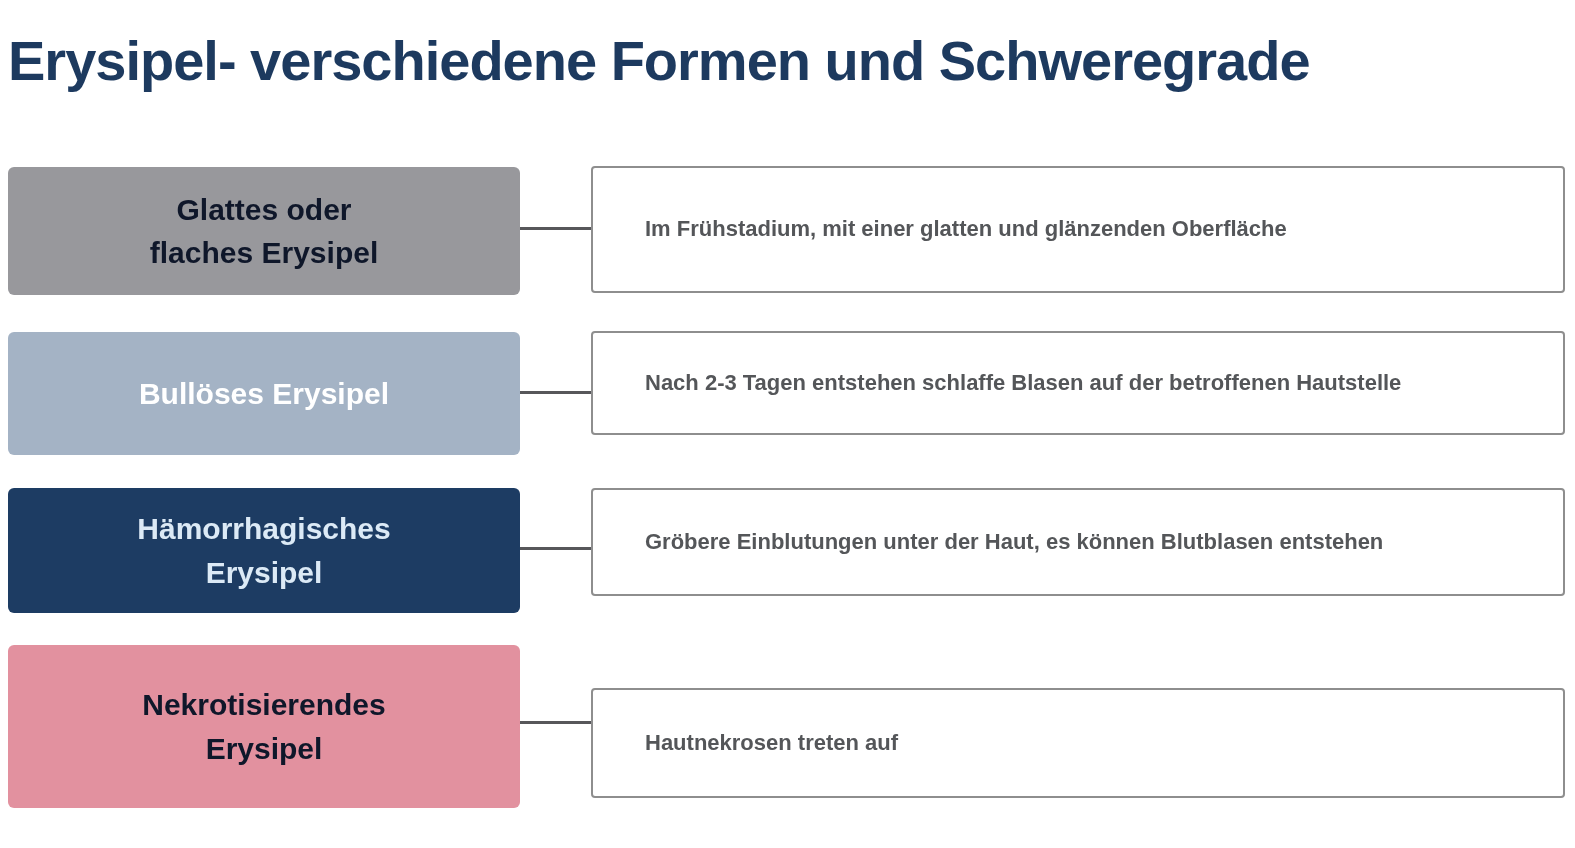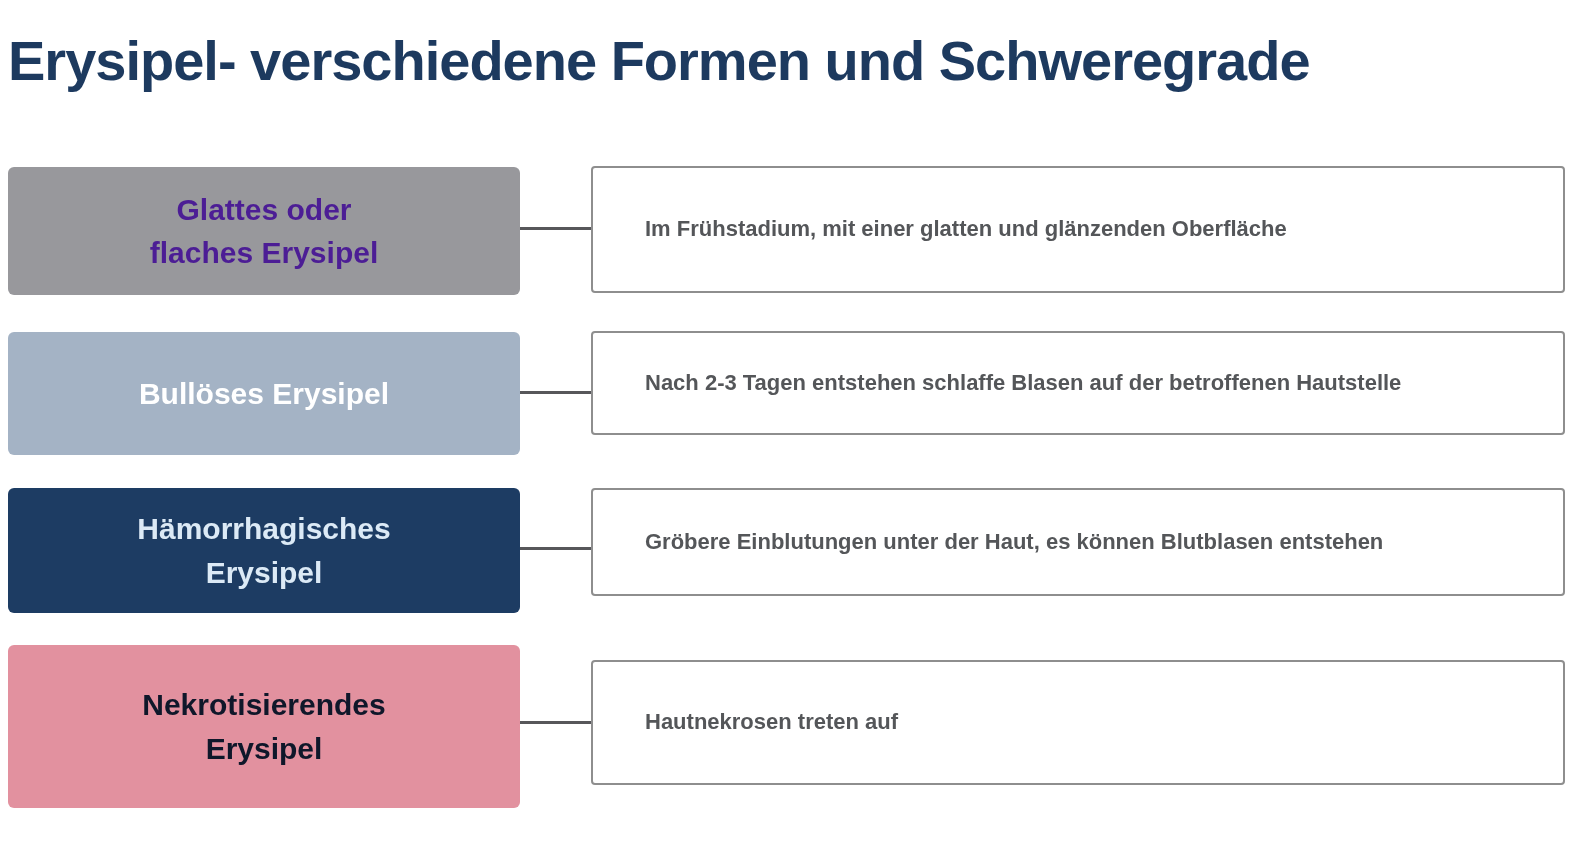--- a/index.html
+++ b/index.html
@@ -70,31 +70,31 @@
   }
   .desc-box .desc-text {
     font-size: 22px;
     font-weight: 700;
     color: #545659;
     line-height: 1.3;
   }
   .db1 { top: 166px; height: 127px; }
   .db2 { top: 331px; height: 104px; }
   .db3 { top: 488px; height: 108px; }
-  .db4 { top: 660px; height: 125px; }
+  .db4 { top: 688px; height: 110px; }
 </style>
 </head>
 <body>
 
 <div class="canvas">
 
   <h1 class="title" style="color: rgb(29, 58, 95);">Erysipel- verschiedene Formen und Schweregrade</h1>
 
   <div class="label-box lb1" style="background: rgb(152, 152, 156);">
-    <span class="label-text" style="color: #4c1d95;">Glattes oder
+    <span class="label-text" style="color: #0f172a;">Glattes oder
 flaches Erysipel</span>
   </div>
   <div class="connector cn1" style="background: rgb(87, 87, 90);"></div>
   <div class="desc-box db1">
     <span class="desc-text">Im Frühstadium, mit einer glatten und glänzenden Oberfläche</span>
   </div>
 
   <div class="label-box lb2" style="background: rgb(164, 179, 197);">
     <span class="label-text" style="color: rgb(255, 255, 255);">Bullöses Erysipel</span>
   </div>

